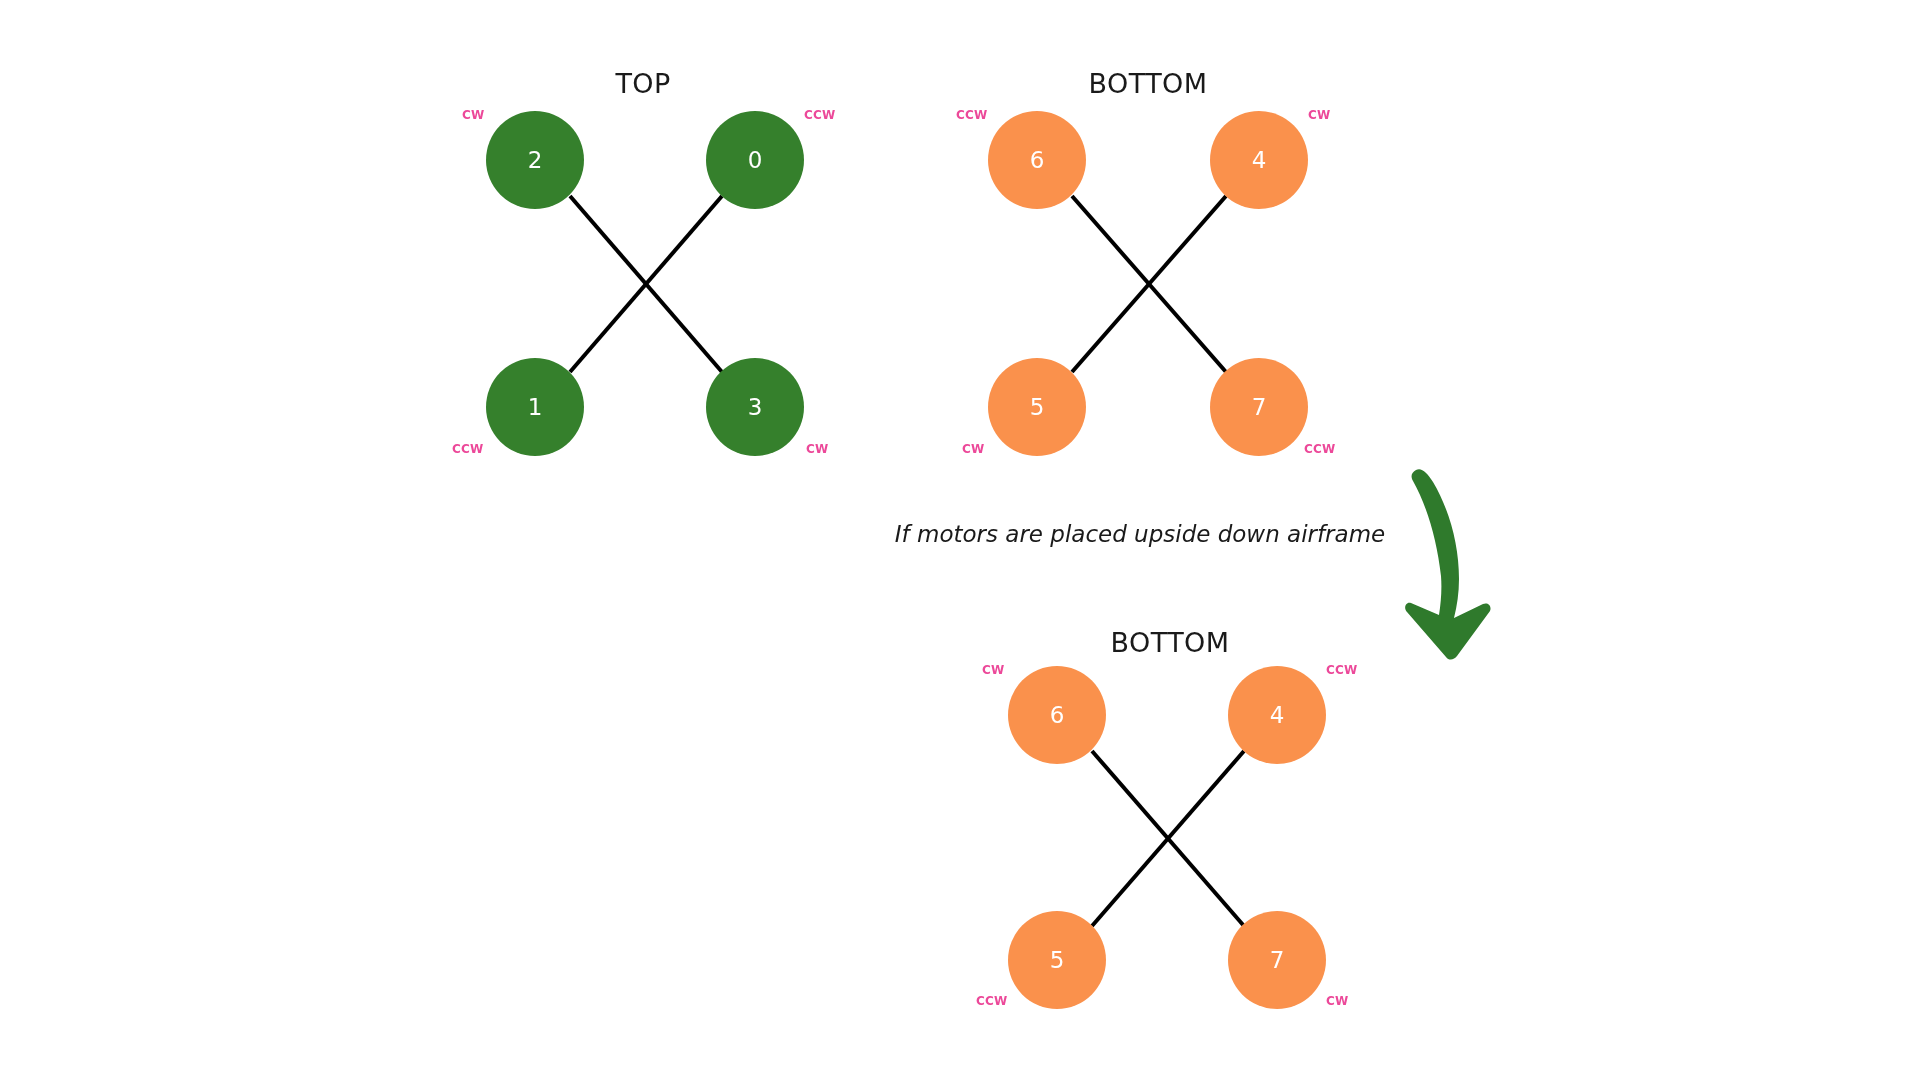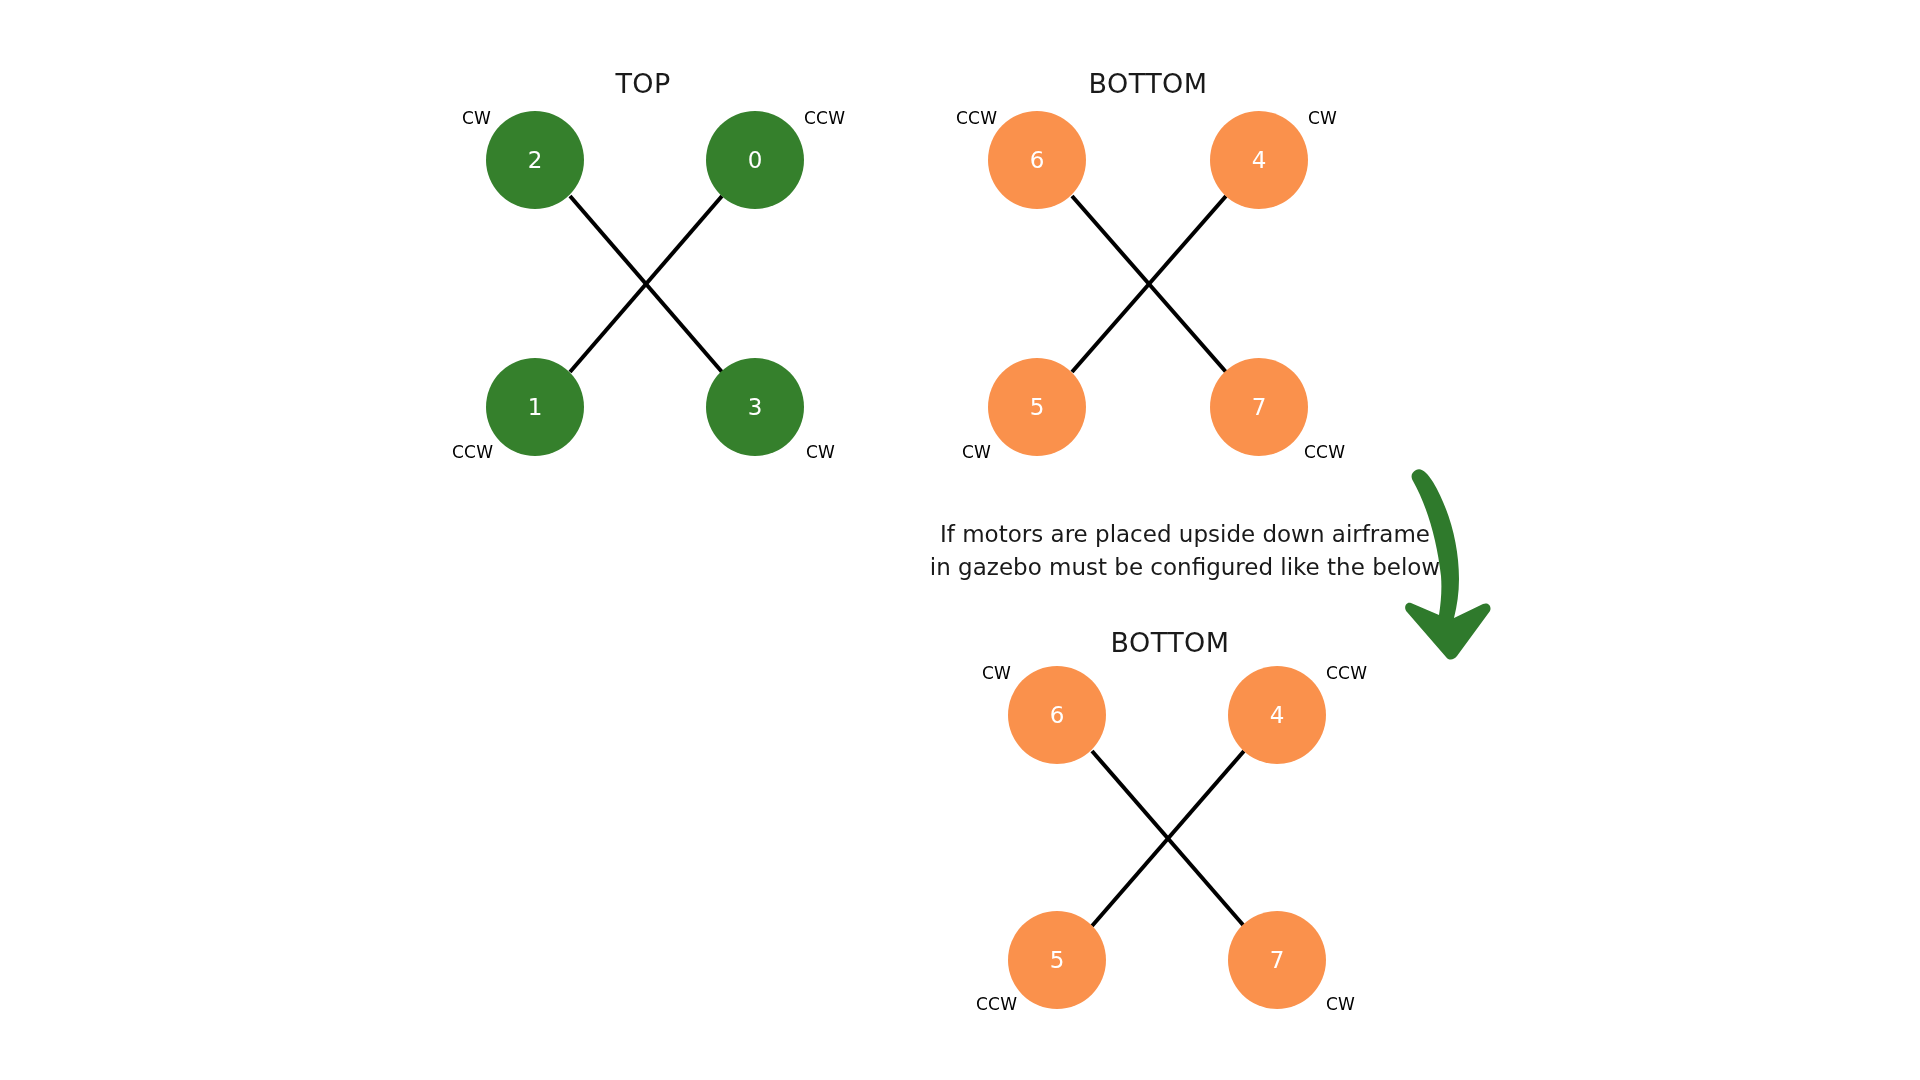--- a/index.html
+++ b/index.html
@@ -46,25 +46,25 @@
     font-size: 23px;
     font-weight: 400;
     font-family: "DejaVu Sans", "Liberation Sans", sans-serif;
     line-height: 1;
     user-select: none;
   }
   .node.green { background: #35802c; }
   .node.orange { background: #fa914c; }
   .spin-label {
     position: absolute;
-    font-size: 17px;
-    color: #000000;
+    font-size: 12px;
+    color: #ec4899;
     letter-spacing: 0.2px;
     white-space: nowrap;
-    font-weight: 400;
+    font-weight: 700;
     font-family: "DejaVu Sans", "Liberation Sans", sans-serif;
   }
   .note-text {
     position: absolute;
     font-size: 23px;
     line-height: 33px;
     color: #1a1a1a;
     text-align: center;
     white-space: nowrap;
     font-family: "DejaVu Sans", "Liberation Sans", sans-serif;
@@ -139,23 +139,22 @@
       <span>5</span>
     </div>
     <div class="spin-label" style="left:962px; top:442px;">CW</div>
 
     <div class="node orange" style="left:1210px; top:358px; width:98px; height:98px;">
       <span>7</span>
     </div>
     <div class="spin-label" style="left:1304px; top:442px;">CCW</div>
   </div>
 
-  <div class="note-text" style="left:1185px; top:518px; transform:translateX(-50%);">
+  <div class="note-text" style="left:1140px; top:518px; transform:translateX(-50%);font-style:italic;">
     <span class="note-line">If motors are placed upside down airframe</span>
-    <span class="note-line">in gazebo must be configured like the below</span>
   </div>
 
   <div class="arrow-wrap" style="left:1395px; top:462px; width:105px; height:200px;">
     <svg width="105" height="200" viewBox="0 0 105 200" aria-hidden="true">
       <path d="M 21 8
                C 26 5, 32 10, 38 20
                C 54 47, 64 82, 64 117
                C 64 131, 62 144, 59 156
                L 88 142
                C 93 140, 97 144, 95 149

